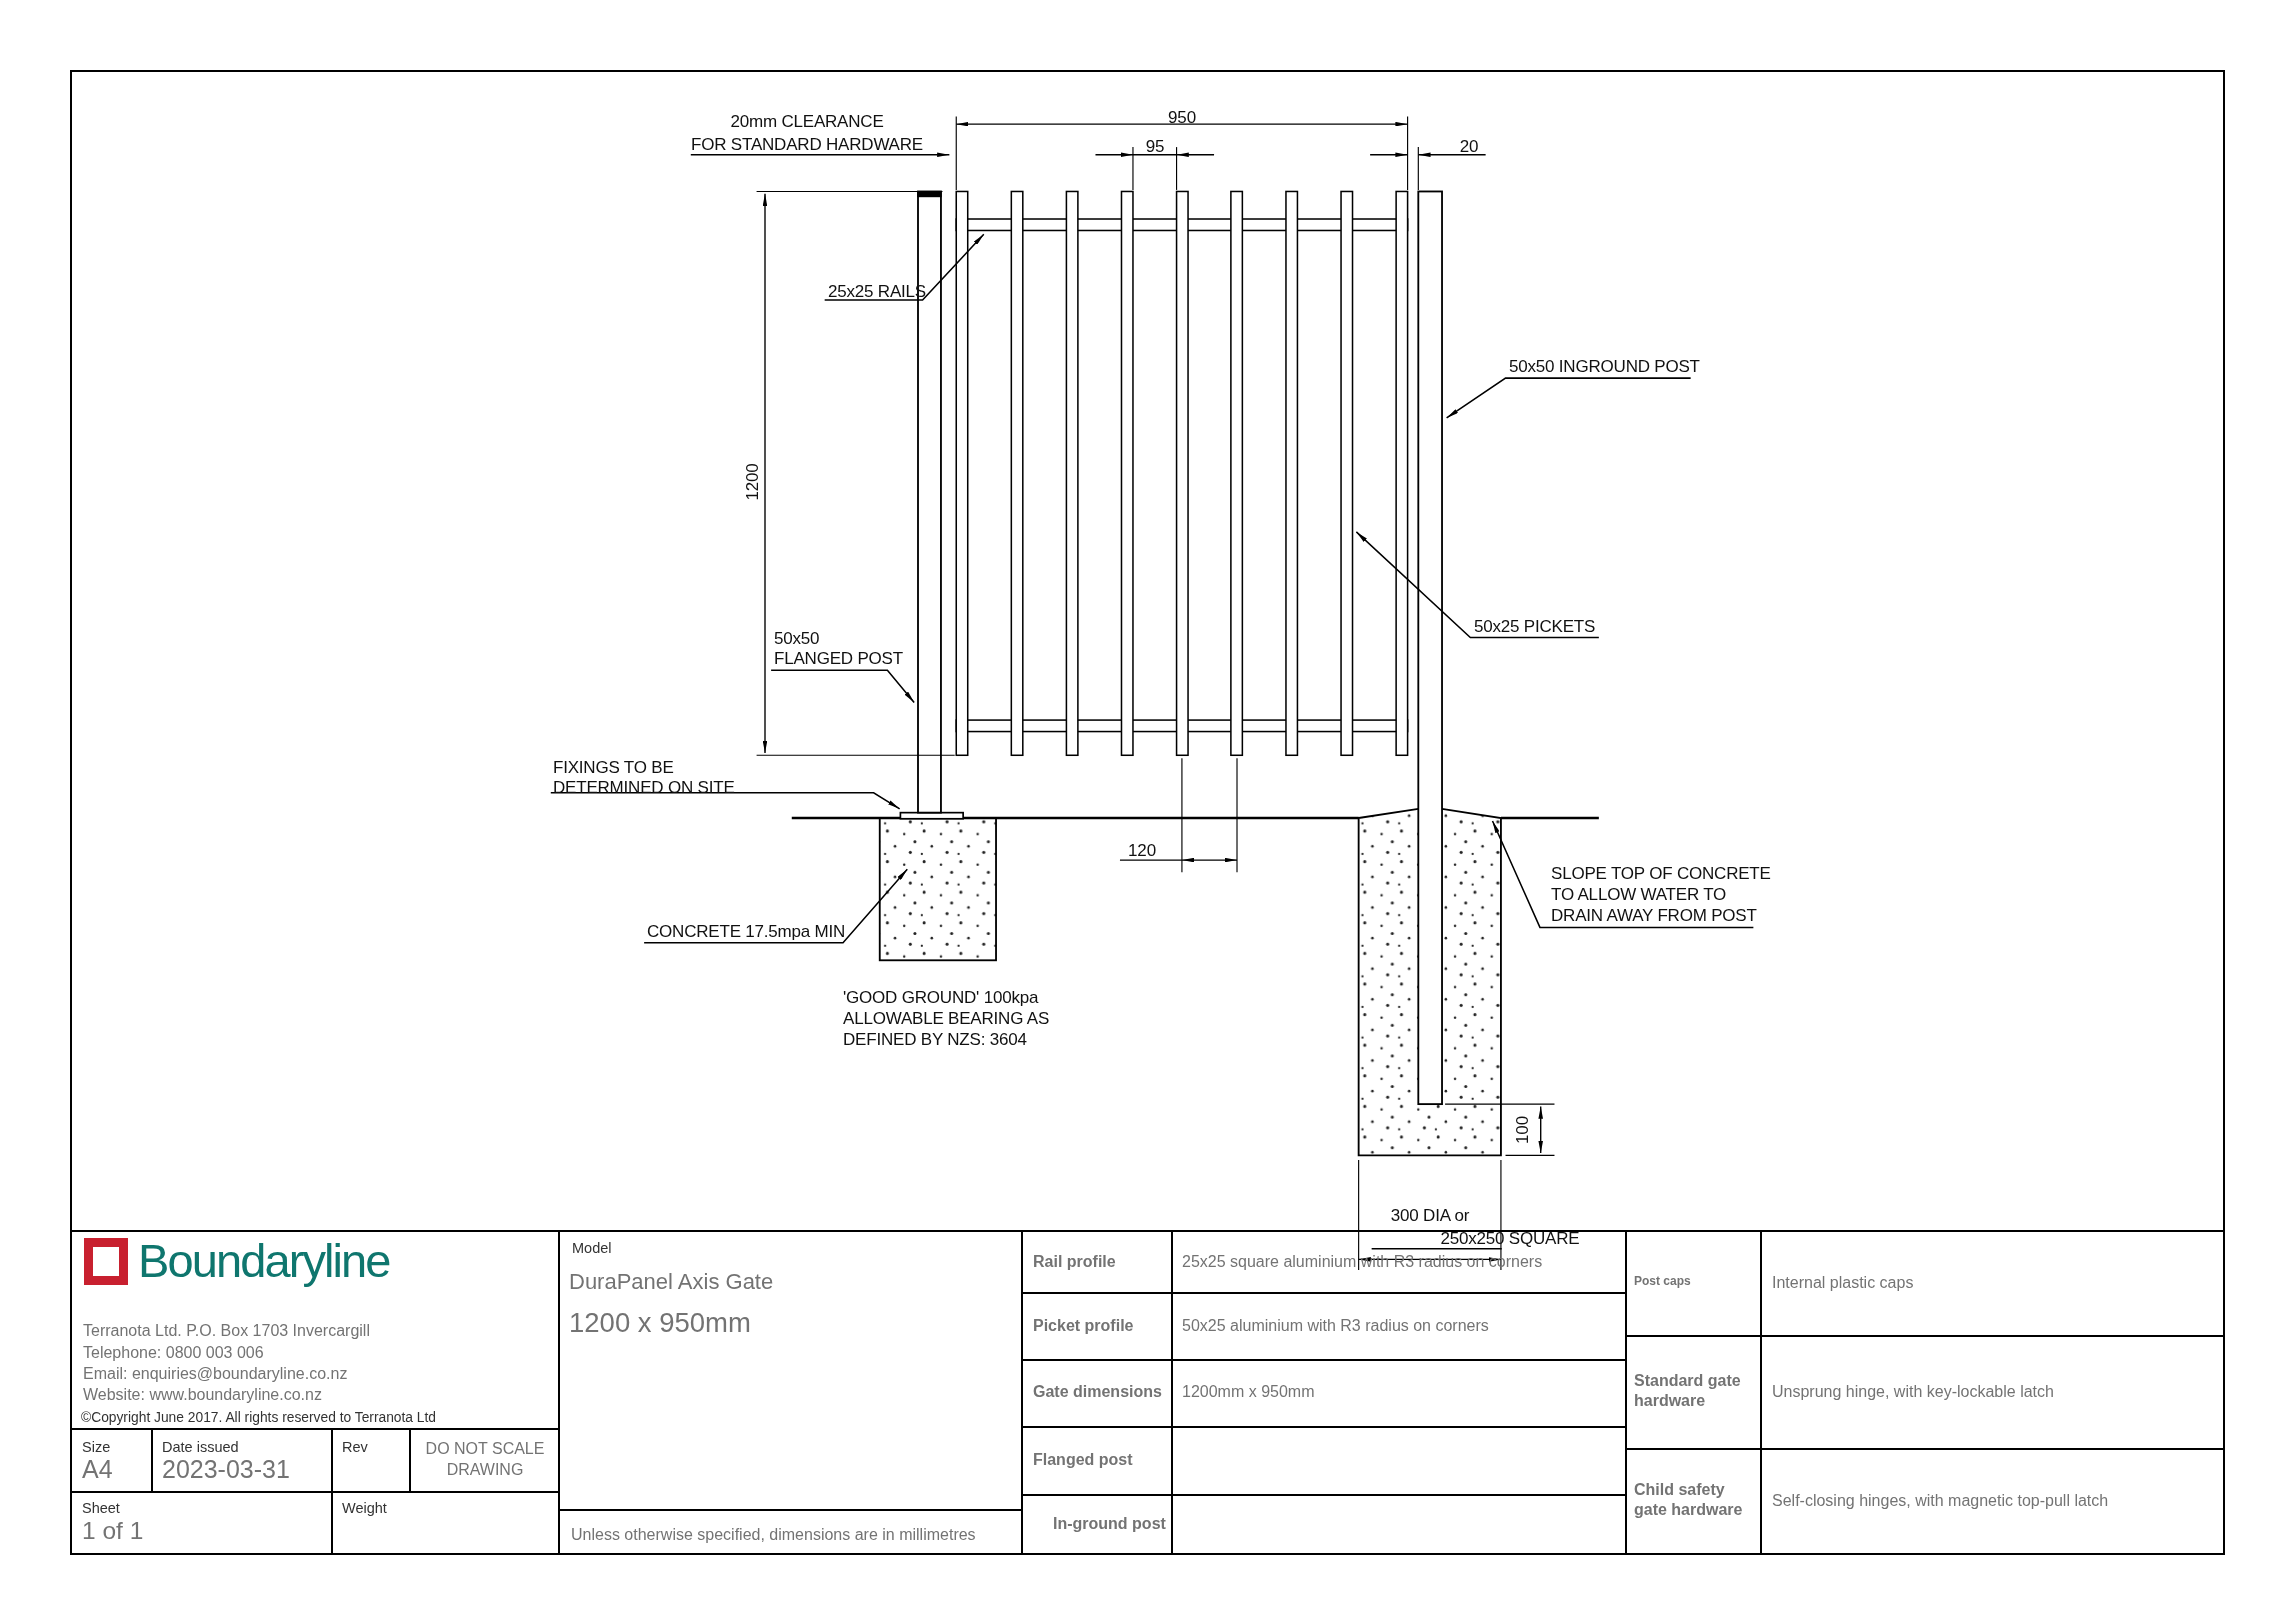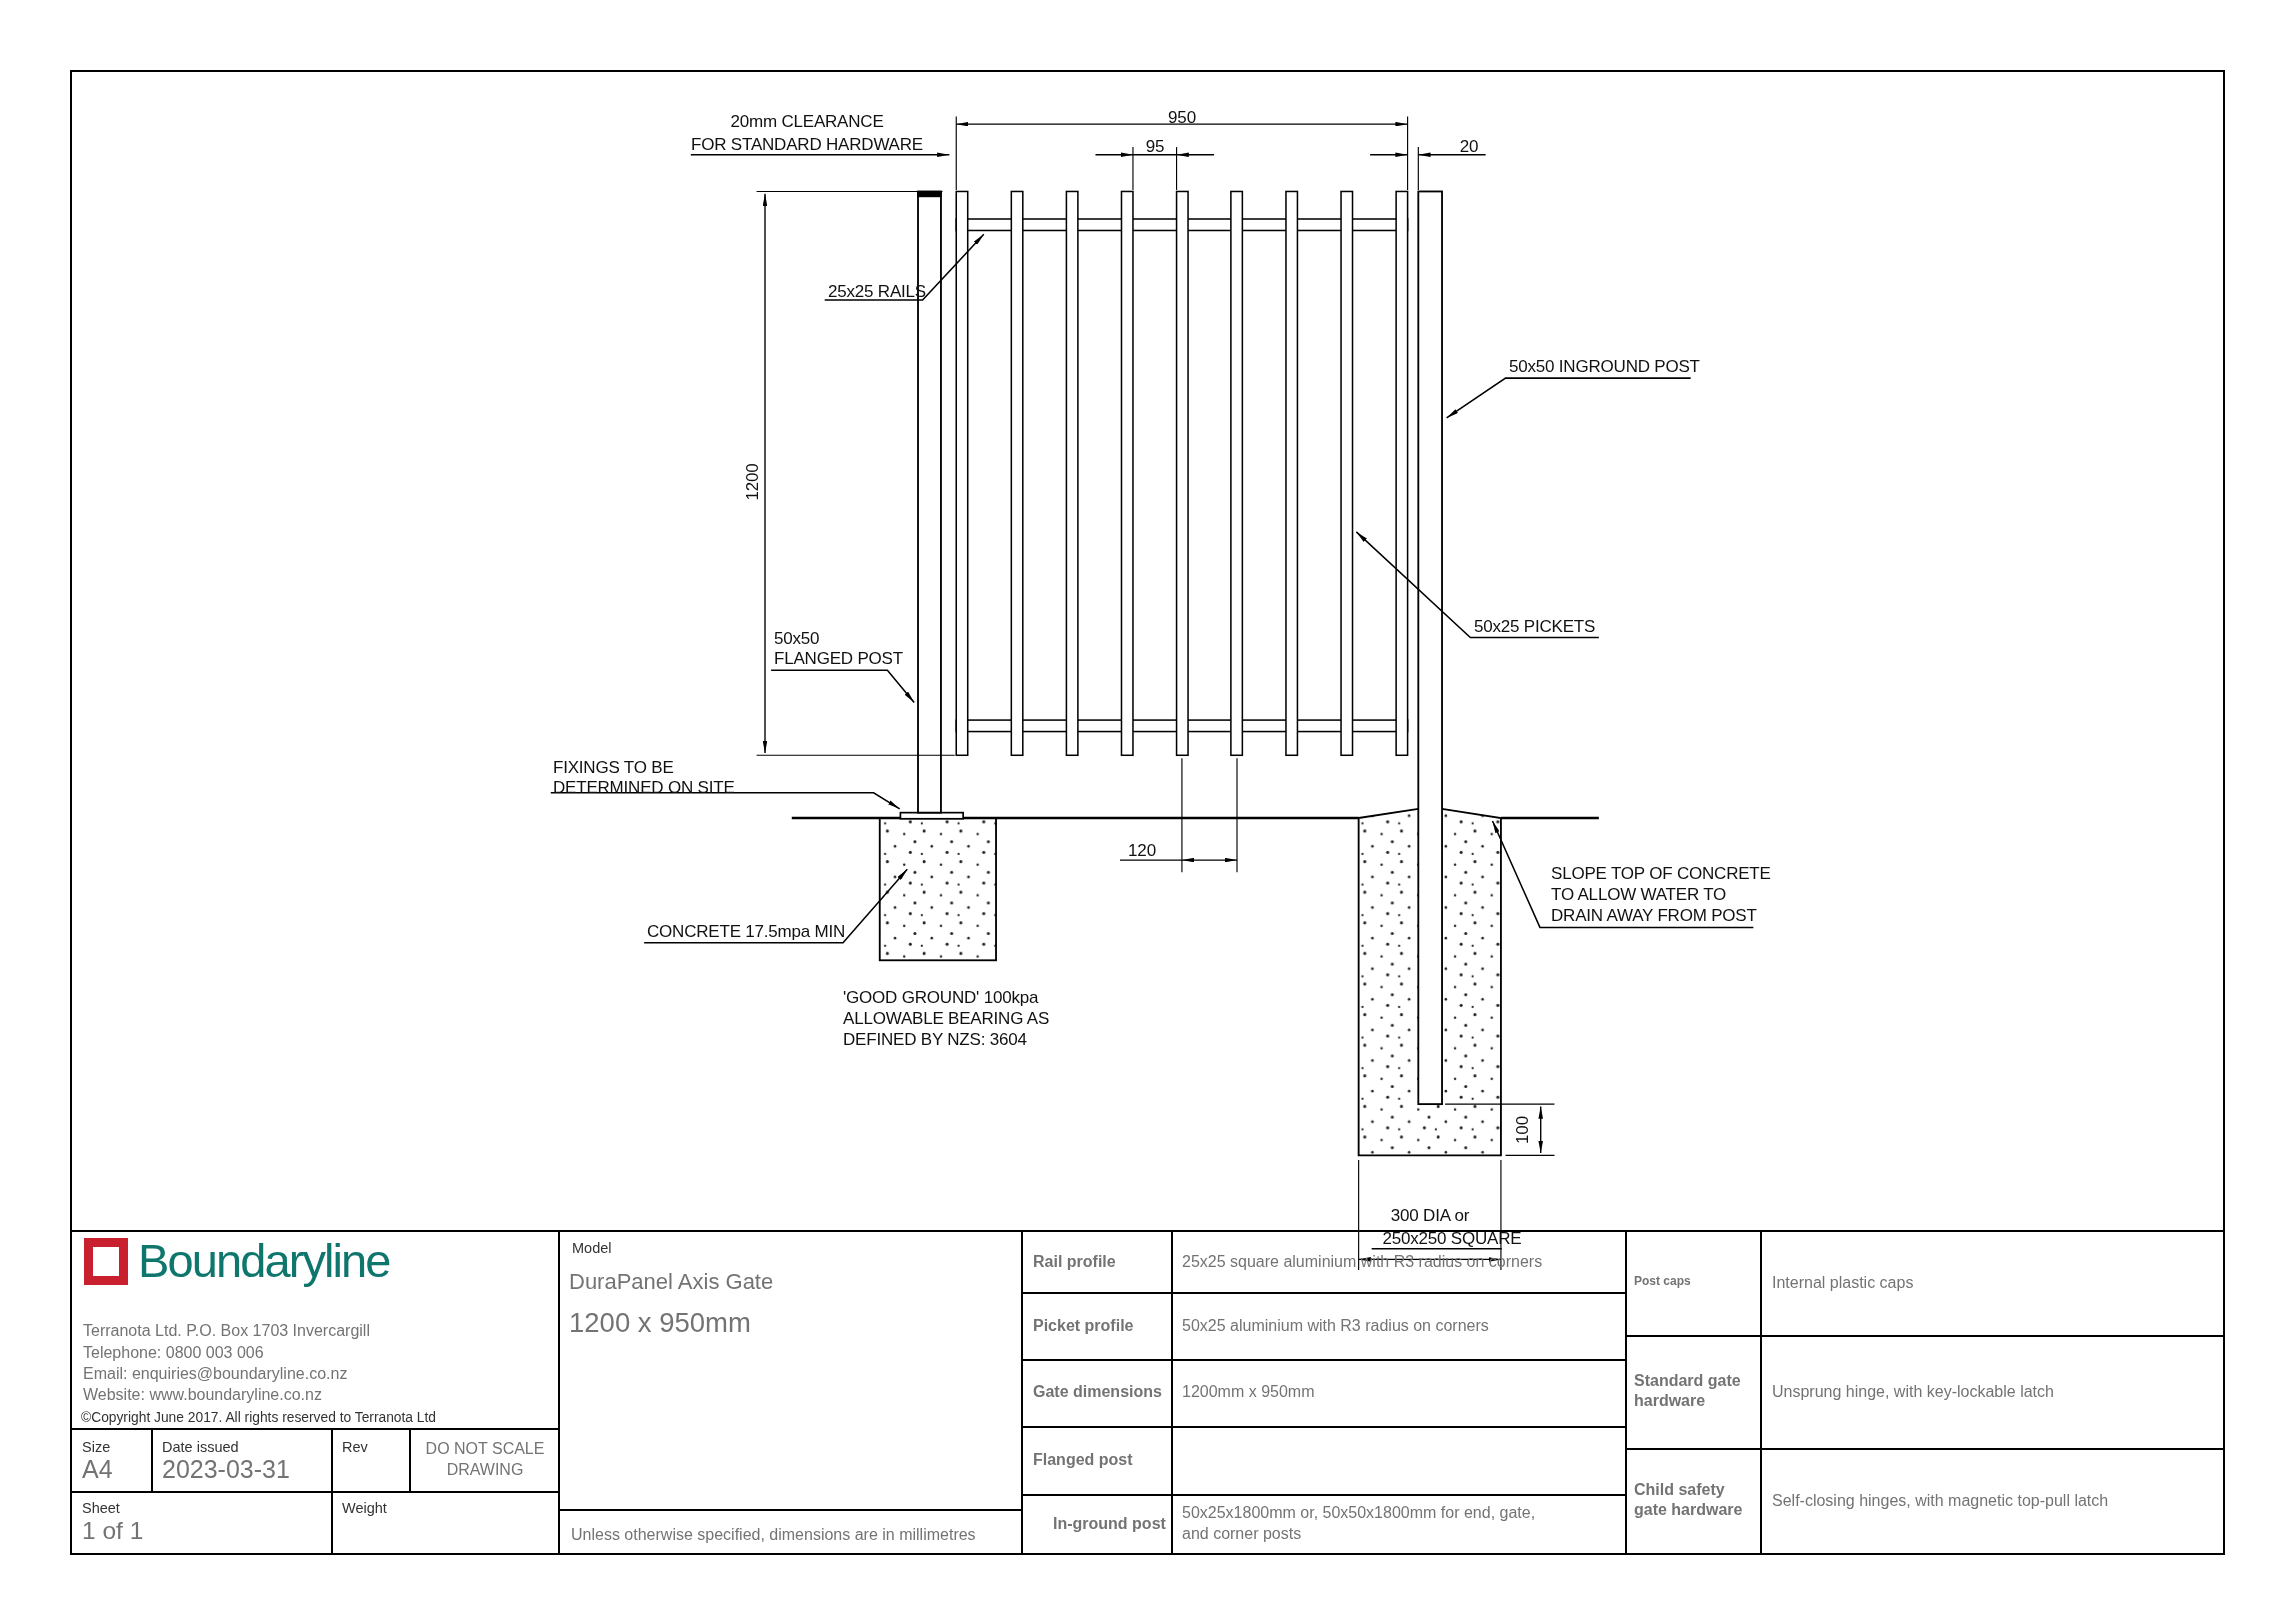--- a/index.html
+++ b/index.html
@@ -131,21 +131,21 @@
   <div class="lbl cx" style="left:1142px;top:842px;">120</div>
   <div class="lbl" style="left:647px;top:923px;">CONCRETE 17.5mpa MIN</div>
   <div class="lbl" style="left:1551px;top:865px;">SLOPE TOP OF CONCRETE</div>
   <div class="lbl" style="left:1551px;top:886px;">TO ALLOW WATER TO</div>
   <div class="lbl" style="left:1551px;top:907px;">DRAIN AWAY FROM POST</div>
   <div class="lbl" style="left:843px;top:989px;">'GOOD GROUND' 100kpa</div>
   <div class="lbl" style="left:843px;top:1010px;">ALLOWABLE BEARING AS</div>
   <div class="lbl" style="left:843px;top:1031px;">DEFINED BY NZS: 3604</div>
   <div class="lbl rot" style="left:1523px;top:1130px;">100</div>
   <div class="lbl cx" style="left:1430px;top:1207px;">300 DIA or</div>
-  <div class="lbl cx" style="left:1430px;top:1230px;padding-left:44px;">250x250 SQUARE</div>
+  <div class="lbl cx" style="left:1488px;top:1230px;padding-left:44px;">250x250 SQUARE</div>
 
   <div class="ln" style="left:70px;top:1230px;width:2155px;height:1.5px;"></div>
   <div class="ln" style="left:558px;top:1230px;width:1.5px;height:324px;"></div>
   <div class="ln" style="left:1021px;top:1230px;width:1.5px;height:324px;"></div>
   <div class="ln" style="left:1171px;top:1230px;width:1.5px;height:324px;"></div>
   <div class="ln" style="left:1625px;top:1230px;width:1.5px;height:324px;"></div>
   <div class="ln" style="left:1760px;top:1230px;width:1.5px;height:324px;"></div>
   <div class="ln" style="left:70px;top:1428px;width:489px;height:1.5px;"></div>
   <div class="ln" style="left:70px;top:1491px;width:489px;height:1.5px;"></div>
   <div class="ln" style="left:151px;top:1428px;width:1.5px;height:64px;"></div>
@@ -185,21 +185,20 @@
   <div class="tb" style="left:571px;top:1526px;font-size:16px;">Unless otherwise specified, dimensions are in millimetres</div>
 
   <div class="tb bold" style="left:1033px;top:1253px;font-size:16px;">Rail profile</div>
   <div class="tb" style="left:1182px;top:1253px;font-size:16px;">25x25 square aluminium with R3 radius on corners</div>
   <div class="tb bold" style="left:1033px;top:1317px;font-size:16px;">Picket profile</div>
   <div class="tb" style="left:1182px;top:1317px;font-size:16px;">50x25 aluminium with R3 radius on corners</div>
   <div class="tb bold" style="left:1033px;top:1383px;font-size:16px;">Gate dimensions</div>
   <div class="tb" style="left:1182px;top:1383px;font-size:16px;">1200mm x 950mm</div>
   <div class="tb bold" style="left:1033px;top:1451px;font-size:16px;">Flanged post</div>
   <div class="tb bold" style="left:1033px;top:1515px;font-size:16px;margin-left:20px;">In-ground post</div>
-  <div class="tb wrap" style="left:1182px;top:1503px;width:375px;font-size:16px;">50x25x1800mm or, 50x50x1800mm for end, gate, and corner posts</div>
 
   <div class="tb bold" style="left:1634px;top:1274px;font-size:12px;">Post caps</div>
   <div class="tb" style="left:1772px;top:1274px;font-size:16px;">Internal plastic caps</div>
   <div class="tb bold" style="left:1634px;top:1372px;font-size:16px;">Standard gate</div>
   <div class="tb bold" style="left:1634px;top:1392px;font-size:16px;">hardware</div>
   <div class="tb" style="left:1772px;top:1383px;font-size:16px;">Unsprung hinge, with key-lockable latch</div>
   <div class="tb bold" style="left:1634px;top:1481px;font-size:16px;">Child safety</div>
   <div class="tb bold" style="left:1634px;top:1501px;font-size:16px;">gate hardware</div>
   <div class="tb" style="left:1772px;top:1492px;font-size:16px;">Self-closing hinges, with magnetic top-pull latch</div>
 

